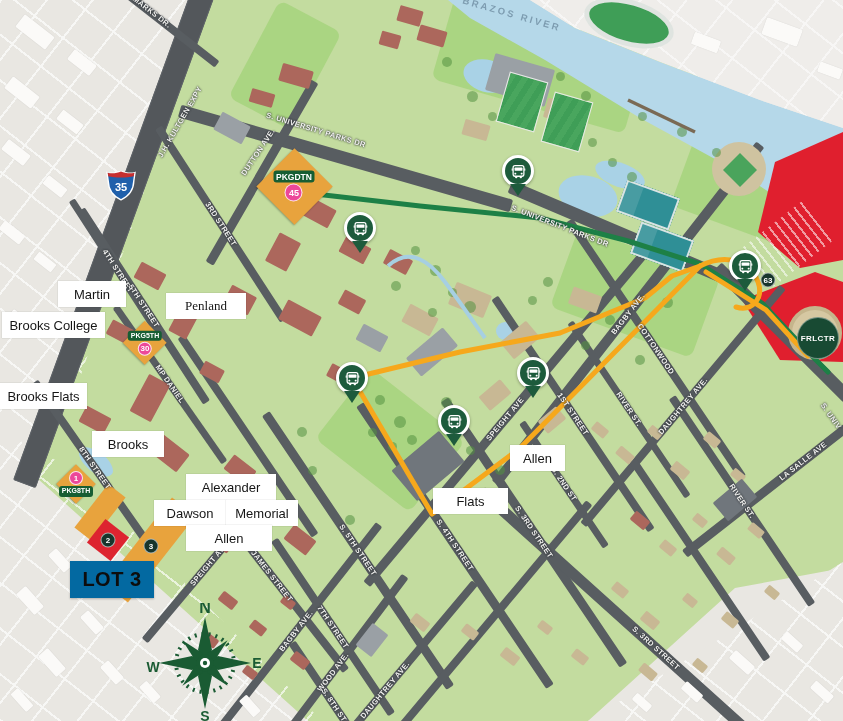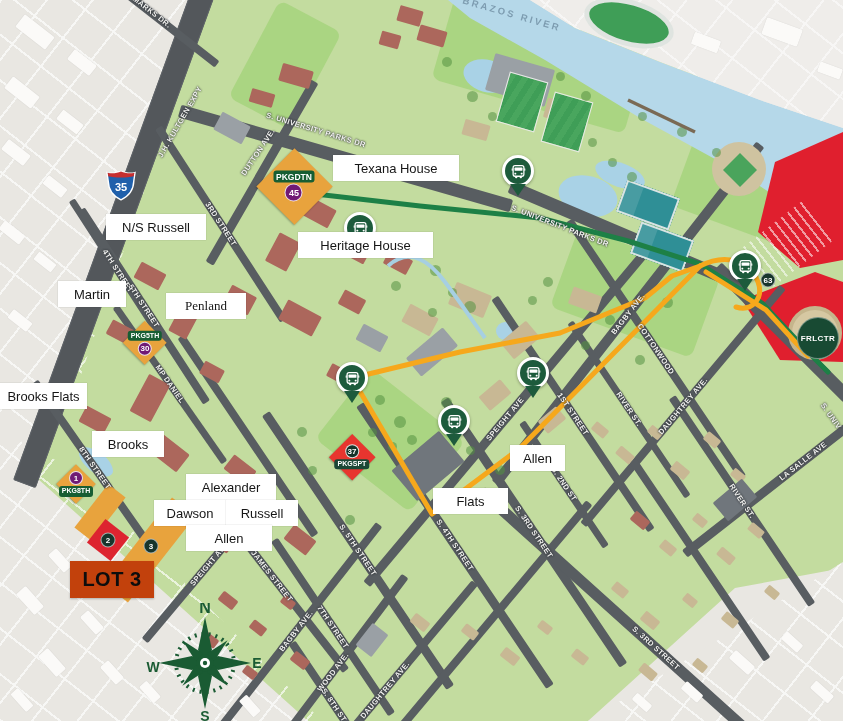--- a/index.html
+++ b/index.html
@@ -46,36 +46,36 @@
   .bld.d{background:#70767c;} .bld.w{background:#fbfaf8;box-shadow:0 0 1px rgba(0,0,0,.15);}
   .tree{position:absolute;background:rgba(84,146,66,.55);border-radius:50%;z-index:6;}
   .field{position:absolute;z-index:6;}
   svg.overlay{position:absolute;left:0;top:0;z-index:7;pointer-events:none;}
 
   
   .blabel{position:absolute;z-index:10;background:#ffffff;color:#161616;font-size:13px;
     height:26px;display:flex;align-items:center;justify-content:center;white-space:nowrap;
     box-shadow:0 0 1px rgba(0,0,0,.25);}
   .lot3{position:absolute;left:70px;top:561px;width:84px;height:37px;z-index:11;
-    background:#c2410c;color:#0d0d0d;font-size:20px;font-weight:800;letter-spacing:.5px;
+    background:#0369a1;color:#0d0d0d;font-size:20px;font-weight:800;letter-spacing:.5px;
     display:flex;align-items:center;justify-content:center;box-shadow:0 1px 2px rgba(0,0,0,.25);}
   .pinwrap{position:absolute;z-index:9;transform:translate(-50%,-50%);width:32px;height:32px;}
   .pin{width:32px;height:32px;border-radius:50%;background:#1d5b3c;border:3px solid #ffffff;
     display:flex;align-items:center;justify-content:center;box-shadow:0 1px 3px rgba(0,0,0,.35);}
   .pintail{position:absolute;left:50%;top:29px;transform:translateX(-50%);width:0;height:0;
     border-left:8px solid transparent;border-right:8px solid transparent;border-top:12px solid #1d5b3c;}
   .signwrap{position:absolute;z-index:9;transform:translate(-50%,-50%);display:flex;
     align-items:center;justify-content:center;}
   .diamond{position:absolute;left:50%;top:50%;transform:translate(-50%,-50%) rotate(45deg);
     box-shadow:0 1px 2px rgba(0,0,0,.3);}
   .diamond.orange{background:#e8a33d;} .diamond.red{background:#e8352f;}
   .signinner{position:relative;display:flex;flex-direction:column;align-items:center;gap:1px;z-index:1;}
   .pill{background:#175e33;color:#fff;font-weight:bold;border-radius:3px;padding:1px 3px;
     white-space:nowrap;line-height:1.2;}
-  .scirc{background:#701a75;color:#fff;font-weight:bold;border:1px solid rgba(255,255,255,.85);
+  .scirc{background:#ec4899;color:#fff;font-weight:bold;border:1px solid rgba(255,255,255,.85);
     border-radius:50%;display:flex;align-items:center;justify-content:center;}
   .marker{position:absolute;z-index:9;transform:translate(-50%,-50%);width:15px;height:15px;
     border-radius:50%;background:#17352c;color:#fff;font-size:8px;font-weight:bold;
     display:flex;align-items:center;justify-content:center;border:1px solid rgba(255,255,255,.6);}
   .frlctr{position:absolute;z-index:9;transform:translate(-50%,-50%);width:42px;height:42px;
     border-radius:50%;background:#184a33;color:#fff;font-size:8px;font-weight:bold;
     letter-spacing:.4px;display:flex;align-items:center;justify-content:center;
     border:1px solid rgba(255,255,255,.4);}
   .ferrell{position:absolute;z-index:6;width:54px;height:54px;border-radius:50%;
     background:#d6c8a2;border:4px solid #c5b58c;}
@@ -318,30 +318,28 @@
     <div class="slabel" style="left: 333px; top: 627px; transform: translate(-50%, -50%) rotate(56deg);">7TH STREET</div>
     <div class="slabel" style="left: 333px; top: 672px; transform: translate(-50%, -50%) rotate(-53deg);">WOOD AVE.</div>
     <div class="slabel" style="left: 334px; top: 705px; transform: translate(-50%, -50%) rotate(56deg);">S. 8TH ST</div>
     <div class="slabel" style="left: 358px; top: 550px; transform: translate(-50%, -50%) rotate(56deg);">S. 5TH STREET</div>
     <div class="slabel" style="left: 455px; top: 545px; transform: translate(-50%, -50%) rotate(56deg);">S. 4TH STREET</div>
     <div class="slabel" style="left: 534px; top: 532px; transform: translate(-50%, -50%) rotate(56deg);">S. 3RD STREET</div>
     <div class="slabel" style="left: 564px; top: 484px; transform: translate(-50%, -50%) rotate(56deg);">S. 2ND ST</div>
     <div class="slabel" style="left: 656px; top: 648px; transform: translate(-50%, -50%) rotate(42deg);">S. 3RD STREET</div>
     <div class="slabel" style="left: 831px; top: 416px; transform: translate(-50%, -50%) rotate(55deg);">S. UNIV</div>
     <div class="riverlabel" style="left: 512px; top: 14px; transform: translate(-50%, -50%) rotate(16deg);">BRAZOS RIVER</div>
-    <div class="blabel" style="left: 333px; top: 155px; width: 126px;">Texana House</div>
-    <div class="blabel" style="left: 106px; top: 214px; width: 100px;">N/S Russell</div>
-    <div class="blabel" style="left: 298px; top: 232px; width: 135px;">Heritage House</div>
     <div class="blabel" style="left: 58px; top: 281px; width: 68px;">Martin</div>
     <div class="blabel" style="left: 166px; top: 293px; width: 80px; font-family: Liberation Serif, serif;">Penland</div>
+    <div class="blabel" style="left: 2px; top: 312px; width: 103px;">Brooks College</div>
     <div class="blabel" style="left: 0px; top: 383px; width: 87px;">Brooks Flats</div>
     <div class="blabel" style="left: 92px; top: 431px; width: 72px;">Brooks</div>
     <div class="blabel" style="left: 186px; top: 474px; width: 90px;">Alexander</div>
     <div class="blabel" style="left: 154px; top: 500px; width: 72px;">Dawson</div>
-    <div class="blabel" style="left: 226px; top: 500px; width: 72px;">Russell</div>
+    <div class="blabel" style="left: 226px; top: 500px; width: 72px;">Memorial</div>
     <div class="blabel" style="left: 186px; top: 525px; width: 86px;">Allen</div>
     <div class="blabel" style="left: 510px; top: 445px; width: 55px;">Allen</div>
     <div class="blabel" style="left: 433px; top: 488px; width: 75px;">Flats</div>
     <div class="signwrap" style="left: 294px; top: 186px; width: 81px; height: 81px;">
       <div class="diamond orange" style="height: 54px; width: 54px;"></div>
       <div class="signinner">
         <span class="pill" style="font-size: 8.5px;">PKGDTN</span>
         <span class="scirc" style="width: 18px; height: 18px; font-size: 9px;">45</span>
       </div>
     </div>
@@ -350,27 +348,20 @@
       <div class="signinner">
         <span class="pill" style="font-size: 7px;">PKG5TH</span>
         <span class="scirc" style="width: 14px; height: 14px; font-size: 8px;">30</span>
       </div>
     </div>
     <div class="signwrap" style="left: 76px; top: 484px; width: 42px; height: 42px;">
       <div class="diamond orange" style="height: 28px; width: 28px;"></div>
       <div class="signinner">
         <span class="scirc" style="width: 14px; height: 14px; font-size: 8px;">1</span>
         <span class="pill" style="font-size: 7px;">PKG8TH</span>
-      </div>
-    </div>
-    <div class="signwrap" style="left: 352px; top: 457px; width: 49.5px; height: 49.5px;">
-      <div class="diamond red" style="height: 33px; width: 33px;"></div>
-      <div class="signinner">
-        <span class="scirc" style="width: 14px; height: 14px; font-size: 8px; background: rgb(21, 51, 42);">37</span>
-        <span class="pill" style="font-size: 7px; background: rgb(27, 71, 54);">PKGSPT</span>
       </div>
     </div>
     <div class="pinwrap" style="left: 518px; top: 171px;">
       <div class="pin">
         <svg viewBox="0 0 24 24" width="19" height="19">
   <rect x="5.2" y="4.5" width="13.6" height="13.5" rx="2.4" fill="none" stroke="#fff" stroke-width="1.6"></rect>
   <rect x="7" y="7" width="10" height="4.2" rx="0.8" fill="#fff"></rect>
   <rect x="6.8" y="13.6" width="2.4" height="2.2" rx="0.5" fill="#fff"></rect>
   <rect x="14.8" y="13.6" width="2.4" height="2.2" rx="0.5" fill="#fff"></rect>
   <rect x="7.6" y="18.2" width="3" height="2.2" rx="1" fill="#fff"></rect>

